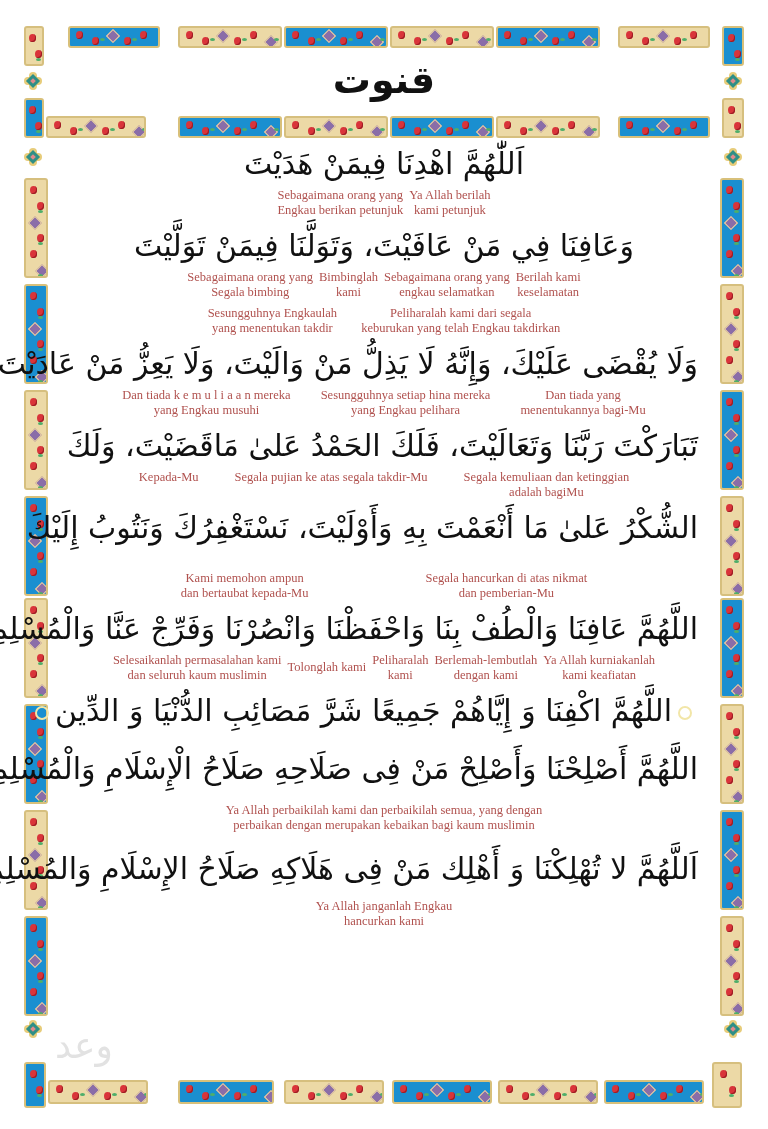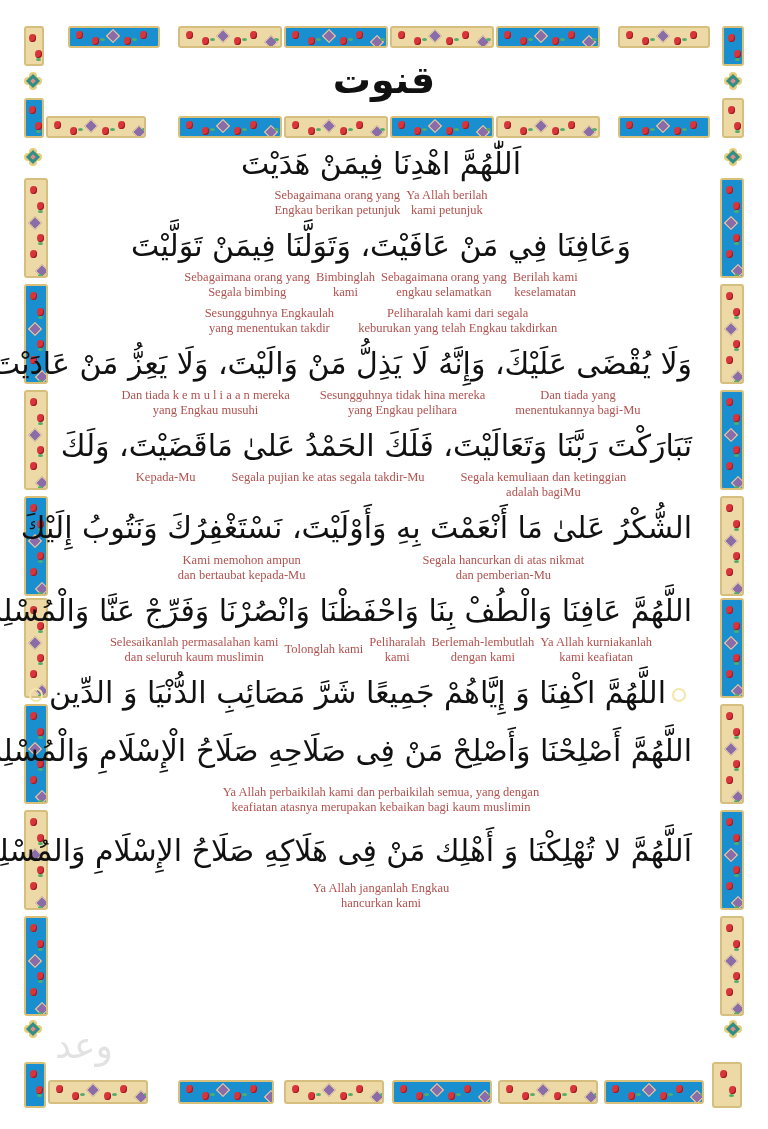--- a/index.html
+++ b/index.html
@@ -16,21 +16,21 @@
   .rosette { position: absolute; width: 18px; height: 18px; }
   .rosette .petal { position: absolute; left: 5px; top: 0; width: 8px; height: 18px; background: #e7cc7a; border-radius: 4px; }
   .rosette .petal.h { left: 0; top: 5px; width: 18px; height: 8px; }
   .rosette .core { position: absolute; left: 4px; top: 4px; width: 10px; height: 10px; background: #2f8f86; transform: rotate(45deg); }
   .rosette .core2 { position: absolute; left: 7px; top: 7px; width: 4px; height: 4px; background: #e08a8a; transform: rotate(45deg); }
 
   
   .title { position: absolute; left: 0; right: 0; top: 58px; text-align: center; font-family: "DejaVu Sans", sans-serif; font-weight: bold; font-size: 38px; color: #111; direction: rtl; }
 
   
-  .content { position: absolute; left: 70px; right: 76px; top: 142px; }
+  .content { position: absolute; left: 70px; right: 70px; top: 142px; }
   .arabic { direction: rtl; text-align: center; font-family: "DejaVu Sans", sans-serif; font-size: 30px; color: #111; line-height: 44px; white-space: nowrap; }
   .trans-row { display: flex; justify-content: center; gap: 6px; margin-top: 2px; }
   .trans { font-family: "Liberation Serif", serif; font-size: 12.5px; color: #b0514e; text-align: center; line-height: 15px; }
   .block { margin-bottom: 6px; }
 
   .ornament-circle { display: inline-block; width: 10px; height: 10px; border: 2px solid #f2e6a8; border-radius: 50%; vertical-align: middle; margin: 0 6px; }
 
   .watermark { position: absolute; left: 55px; top: 1025px; font-family: "DejaVu Sans", sans-serif; font-size: 36px; color: #e2e2e2; direction: rtl; }
 </style>
 </head>
@@ -526,21 +526,21 @@
   </div>
 
   <div class="block">
     <div class="arabic">وَلَا يُقْضَى عَلَيْكَ، وَإِنَّهُ لَا يَذِلُّ مَنْ وَالَيْتَ، وَلَا يَعِزُّ مَنْ عَادَيْتَ،</div>
     <div class="trans-row" style="gap:30px">
       <div class="trans">
           <div>Dan tiada  k e m u l i a a n   mereka</div>
           <div>yang  Engkau  musuhi</div>
         </div>
       <div class="trans">
-          <div>Sesungguhnya tidak hina mereka</div>
+          <div>Sesungguhnya setiap hina mereka</div>
           <div>yang Engkau pelihara</div>
         </div>
       <div class="trans">
           <div>Dan tiada yang</div>
           <div>menentukannya bagi-Mu</div>
         </div>
     </div>
   </div>
 
   <div class="block">
@@ -556,21 +556,21 @@
         </div>
       <div class="trans">
           <div>Segala kemuliaan dan ketinggian</div>
           <div>adalah bagiMu</div>
         </div>
     </div>
   </div>
 
   <div class="block">
     <div class="arabic">الشُّكْرُ عَلىٰ مَا أَنْعَمْتَ بِهِ وَأَوْلَيْتَ، نَسْتَغْفِرُكَ وَنَتُوبُ إِلَيْكَ</div>
-    <div class="trans-row" style="gap:117px; margin-top:3px">
+    <div class="trans-row" style="gap:117px; margin-top:21px">
       <div class="trans">
           <div>Kami memohon ampun</div>
           <div>dan bertaubat kepada-Mu</div>
         </div>
       <div class="trans">
           <div>Segala hancurkan di atas nikmat</div>
           <div>dan pemberian-Mu</div>
         </div>
     </div>
   </div>
@@ -603,21 +603,21 @@
 
   <div class="block">
     <div class="arabic"><span class="ornament-circle"></span><span>اللَّهُمَّ اكْفِنَا وَ إِيَّاهُمْ جَمِيعًا شَرَّ مَصَائِبِ الدُّنْيَا وَ الدِّين</span><span class="ornament-circle"></span></div>
   </div>
 
   <div class="block" style="margin-top:14px">
     <div class="arabic">اللَّهُمَّ أَصْلِحْنَا وَأَصْلِحْ مَنْ فِى صَلَاحِهِ صَلَاحُ الْإِسْلَامِ وَالْمُسْلِمِين</div>
     <div class="trans-row" style="margin-top:12px">
       <div class="trans">
           <div>Ya Allah perbaikilah kami dan perbaikilah semua, yang dengan</div>
-          <div>keafiatan atasnya merupakan kebaikan bagi kaum muslimin</div>
+          <div>perbaikan dengan merupakan kebaikan bagi kaum muslimin</div>
         </div>
     </div>
   </div>
 
   <div class="block" style="margin-top:14px">
     <div class="arabic">اَللَّهُمَّ لا تُهْلِكْنَا وَ أَهْلِك مَنْ فِى هَلَاكِهِ صَلَاحُ الإِسْلَامِ وَالمُسْلِمِين</div>
     <div class="trans-row" style="gap:40px; margin-top:8px">
       <div class="trans">
           <div>Ya Allah janganlah Engkau</div>
           <div>hancurkan kami</div>

